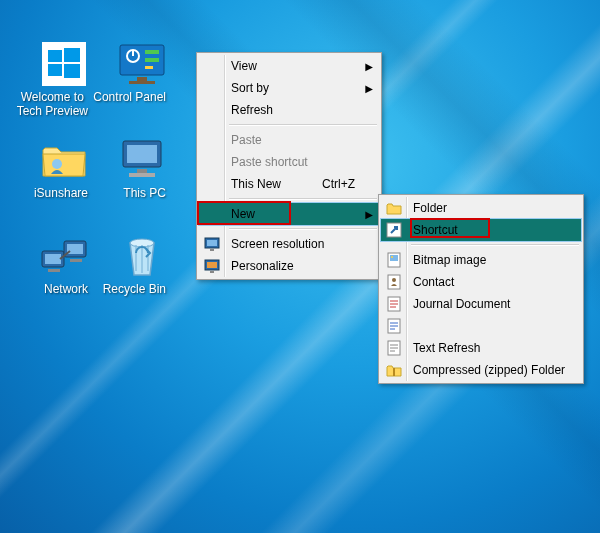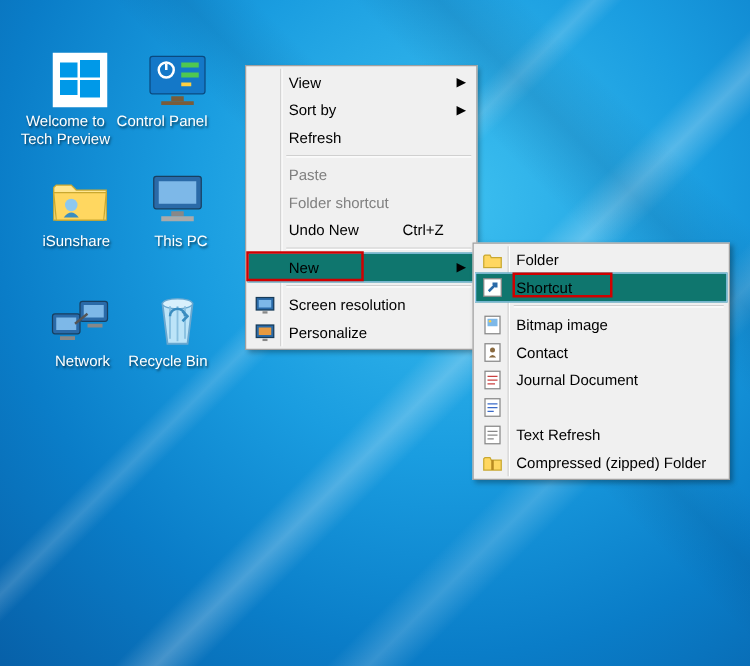--- a/index.html
+++ b/index.html
@@ -255,24 +255,24 @@
     <div class="item">
       <span>Refresh</span>
     </div>
 
     <div class="sep"></div>
 
     <div class="item disabled">
       <span>Paste</span>
     </div>
     <div class="item disabled">
-      <span>Folder shortcut</span>
-    </div>
-    <div class="item">
-      <span>Undo New</span>
+      <span>Paste shortcut</span>
+    </div>
+    <div class="item">
+      <span>This New</span>
       <span class="shortcut">Ctrl+Z</span>
     </div>
 
     <div class="sep"></div>
 
     <div class="item hover">
       <span>New</span>
       <span class="arrow">▶</span>
     </div>
 

